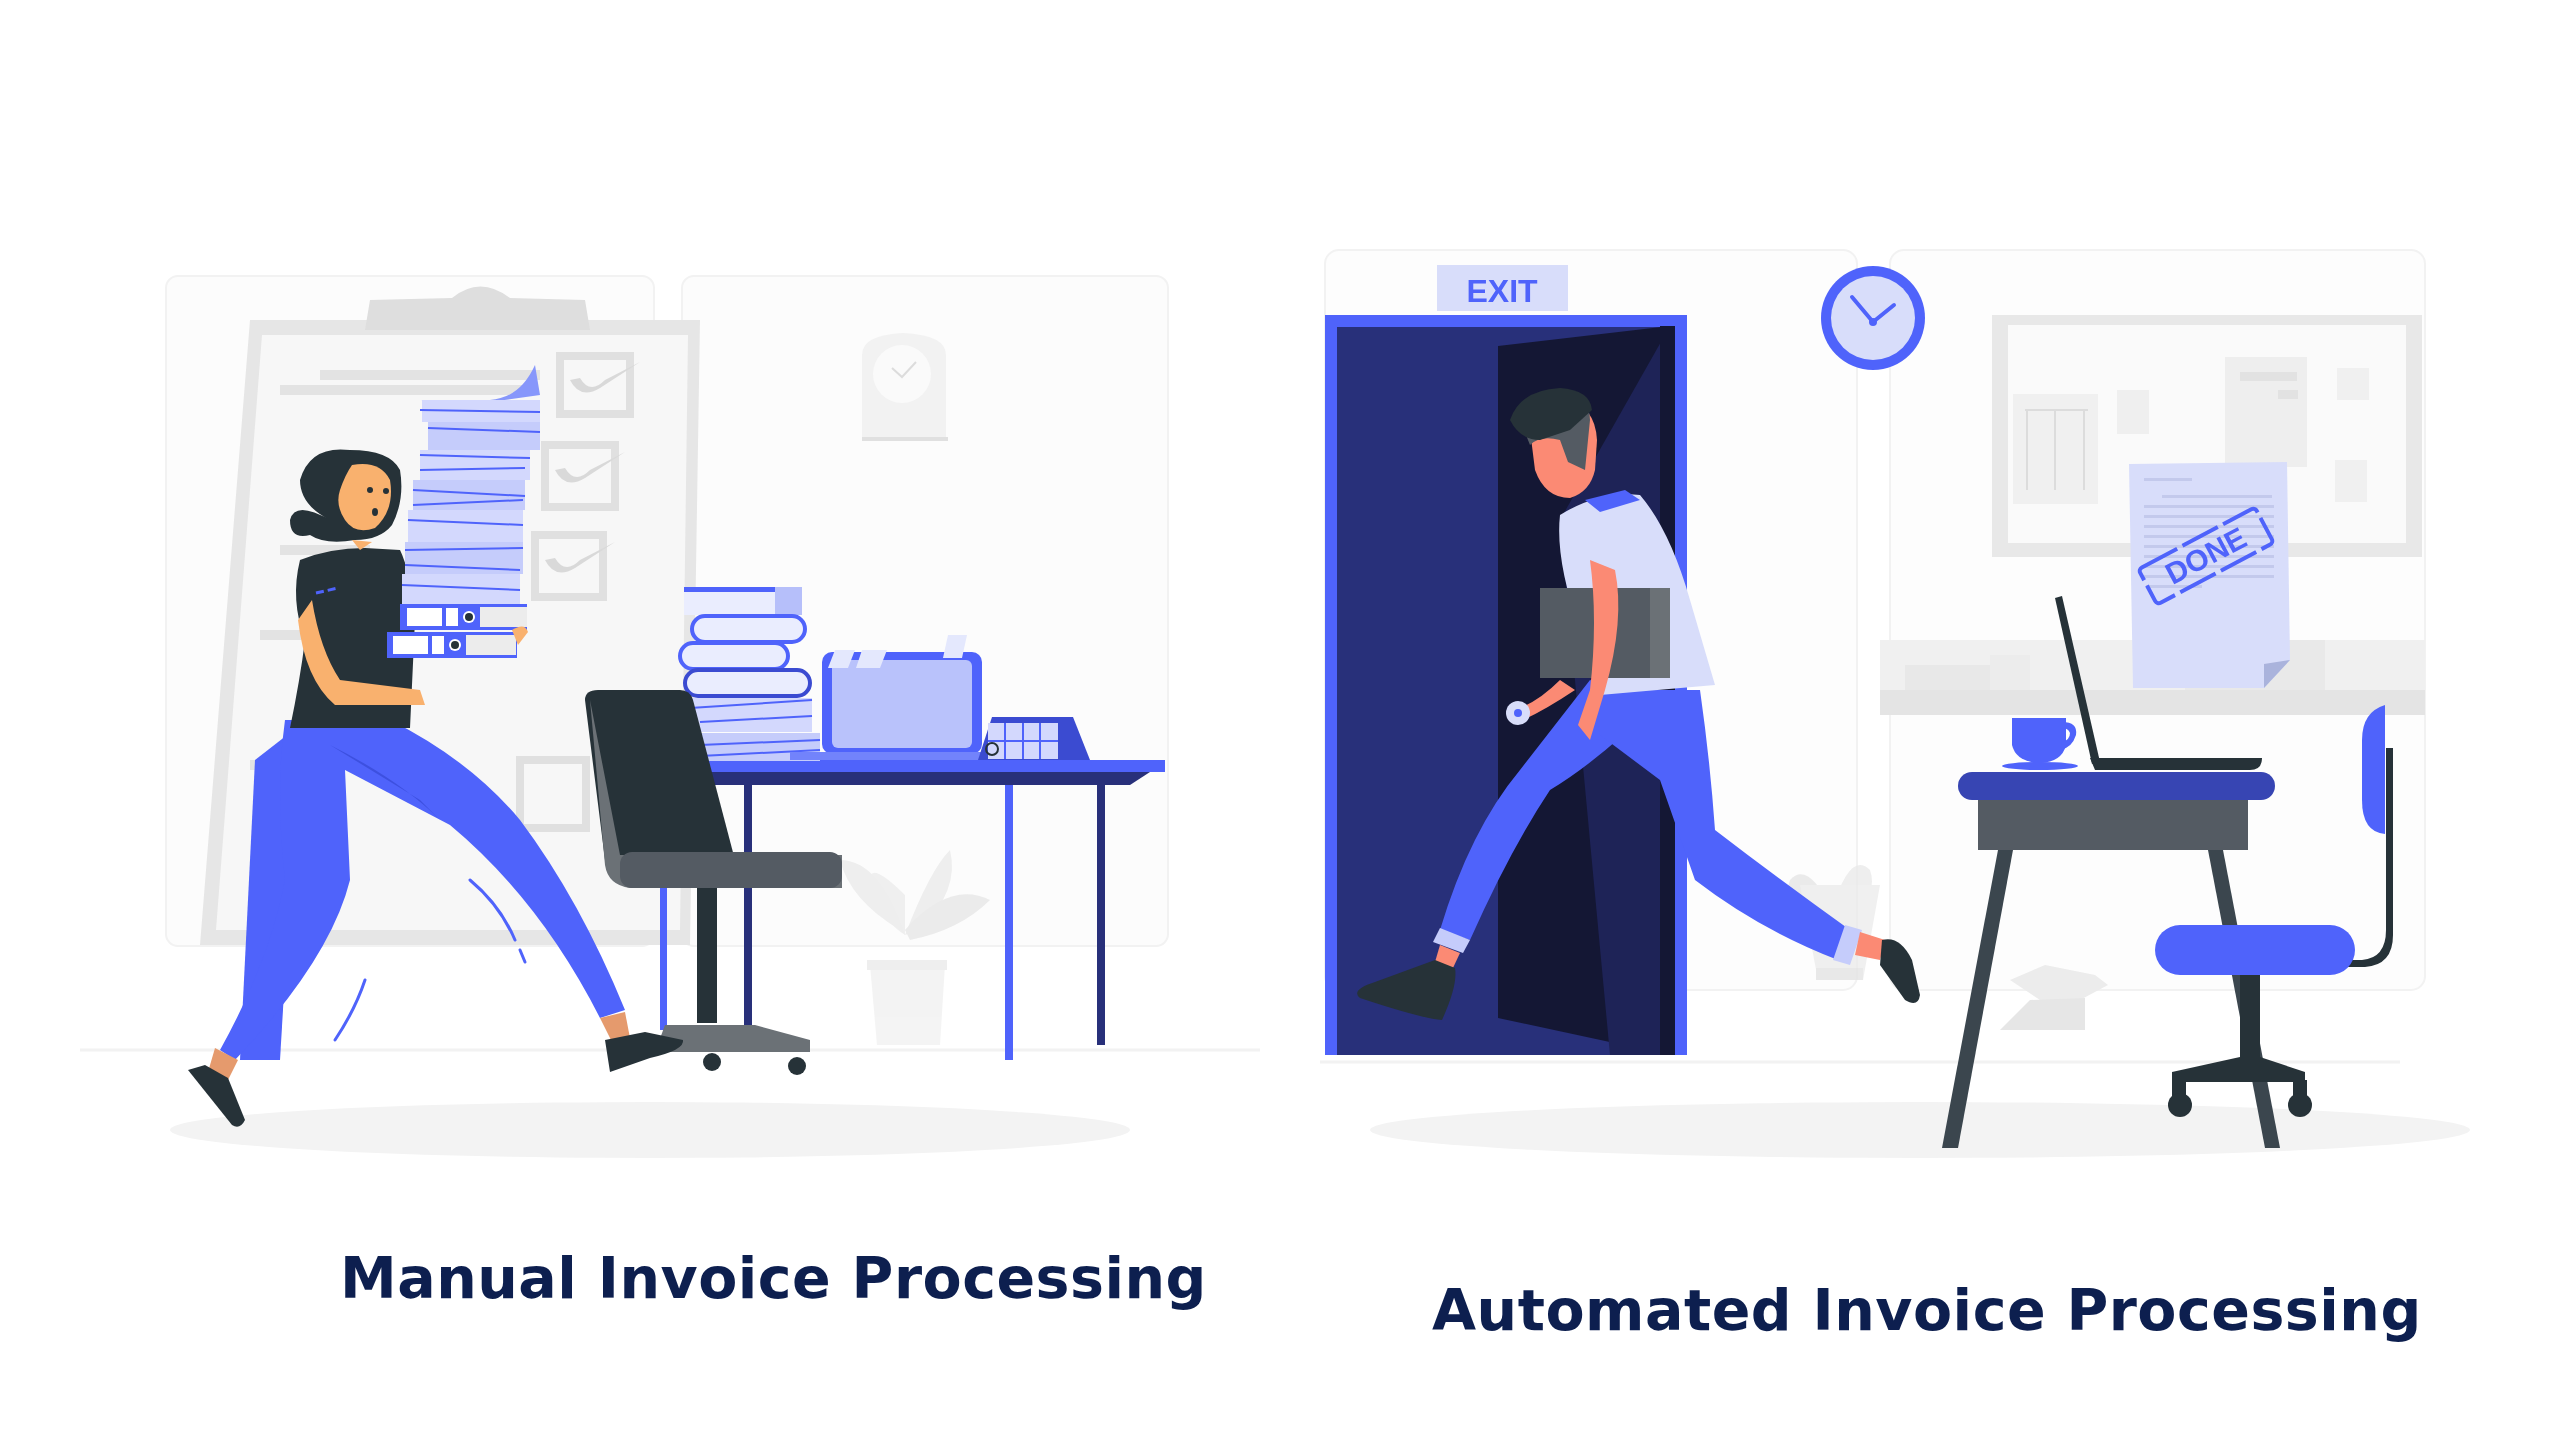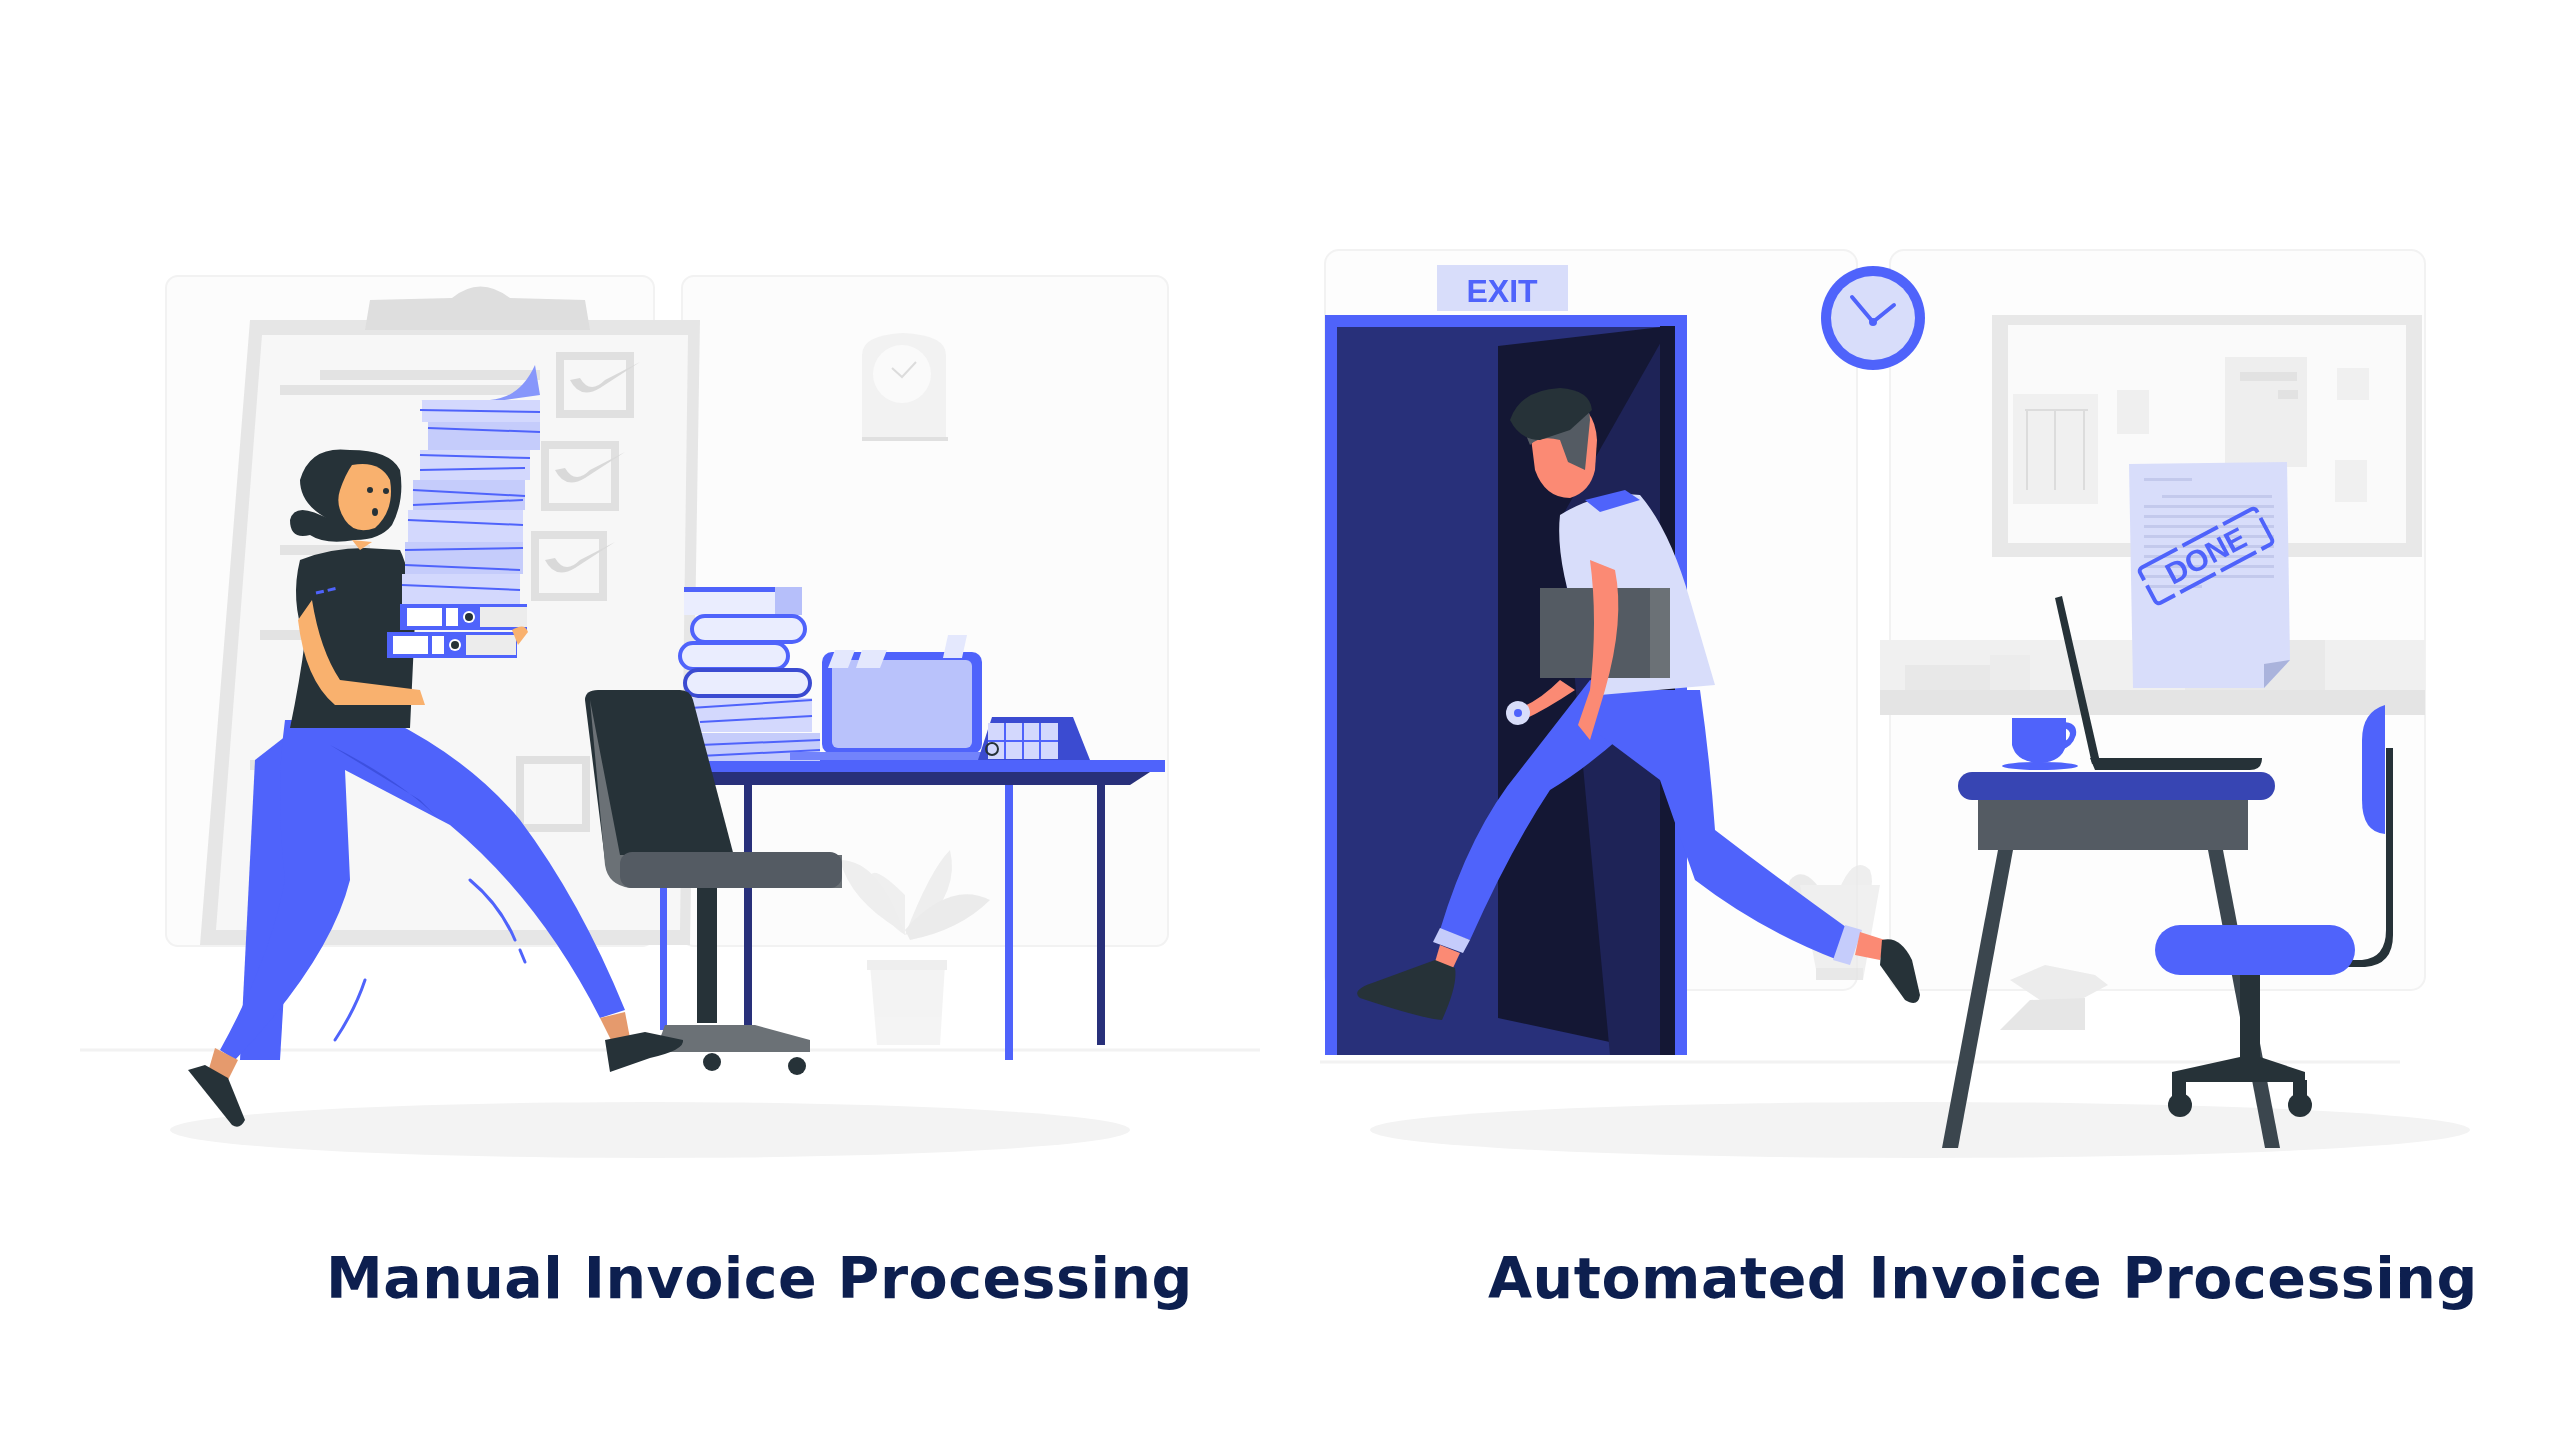--- a/index.html
+++ b/index.html
@@ -1,20 +1,20 @@
 <!DOCTYPE html>
 <html><head>
 <meta charset="utf-8">
 <style>
   html, body { margin:0; padding:0; background:#ffffff; }
   body { width:2560px; height:1440px; position:relative; overflow:hidden; font-family:"DejaVu Sans", sans-serif; }
   .scene { position:absolute; left:0; top:0; width:2560px; height:1440px; }
   .caption { position:absolute; top:1245px; font-weight:bold; font-size:57px; color:#0d1f4f; white-space:nowrap; letter-spacing:0.5px; }
-  #cap-left { left:326px; }
-  #cap-right { left:1488px; }
+  #cap-left { left:340px; }
+  #cap-right { left:1432px;margin-top:32px; }
 </style>
 </head>
 <body>
 
 <svg class="scene" width="2560" height="1440" viewBox="0 0 2560 1440" xmlns="http://www.w3.org/2000/svg">
 
   <g>
 
     <rect x="166" y="276" width="488" height="670" rx="12" fill="#fcfcfc" stroke="#f2f2f2" stroke-width="2"></rect>
     <rect x="682" y="276" width="486" height="670" rx="12" fill="#fcfcfc" stroke="#f2f2f2" stroke-width="2"></rect>

